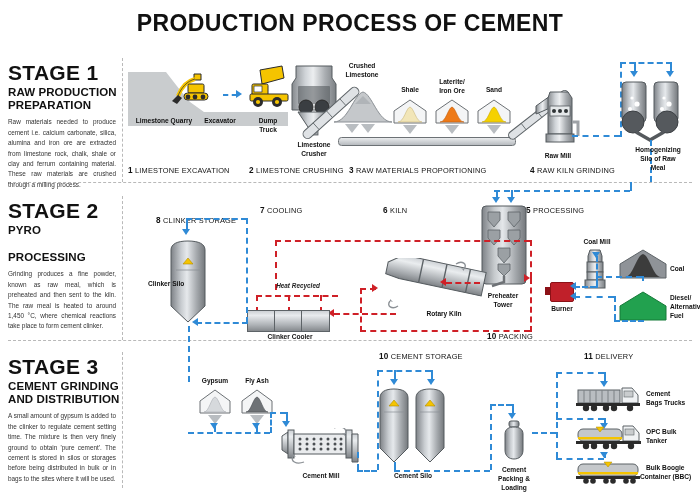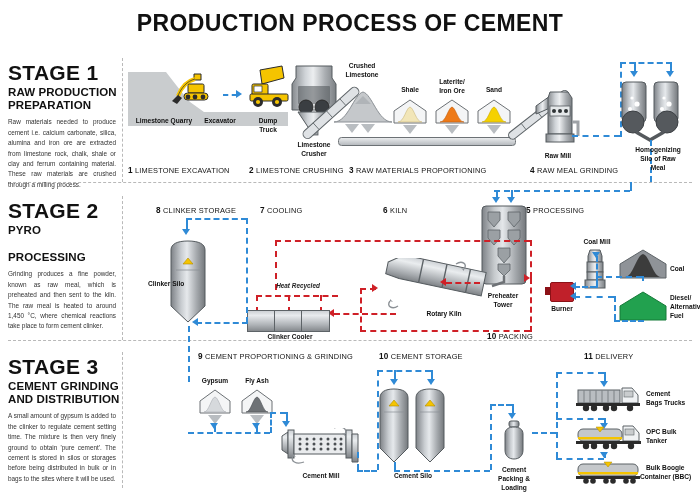--- a/index.html
+++ b/index.html
@@ -267,24 +267,24 @@
   <div class="abs step" style="left:249px;top:166px;">
     <b>2</b>
     <span>LIMESTONE CRUSHING</span>
   </div>
   <div class="abs step" style="left:349px;top:166px;">
     <b>3</b>
     <span>RAW MATERIALS PROPORTIONING</span>
   </div>
   <div class="abs step" style="left:530px;top:166px;">
     <b>4</b>
-    <span>RAW MEAL GRINDING</span>
-  </div>
-
-  <div class="abs step" style="left:156px;top:206px;">
+    <span>RAW KILN GRINDING</span>
+  </div>
+
+  <div class="abs step" style="left:156px;top:216px;">
     <b>8</b>
     <span>CLINKER STORAGE</span>
   </div>
   <div class="abs step" style="left:260px;top:206px;">
     <b>7</b>
     <span>COOLING</span>
   </div>
   <div class="abs step" style="left:383px;top:206px;">
     <b>6</b>
     <span>KILN</span>
@@ -436,24 +436,20 @@
   <div class="abs bl-v" style="left:596px;top:256px;height:21px;"></div>
   <div class="abs arw arw-d" style="left:592px;top:252px;"></div>
   <div class="abs bl-h" style="left:574px;top:286px;width:22px;"></div>
   <div class="abs bl-v" style="left:596px;top:278px;height:10px;"></div>
   <div class="abs arw arw-l" style="left:570px;top:282px;"></div>
   <div class="abs bl-h" style="left:574px;top:296px;width:40px;"></div>
   <div class="abs bl-v" style="left:614px;top:296px;height:24px;"></div>
   <div class="abs bl-h" style="left:614px;top:320px;width:30px;"></div>
   <div class="abs arw arw-l" style="left:570px;top:292px;"></div>
 
-  <div class="abs step" style="left:198px;top:352px;">
-    <b>9</b>
-    <span>CEMENT PROPORTIONING &amp; GRINDING</span>
-  </div>
   <div class="abs step" style="left:379px;top:352px;">
     <b>10</b>
     <span>CEMENT STORAGE</span>
   </div>
   <div class="abs step" style="left:487px;top:332px;">
     <b>10</b>
     <span>PACKING</span>
   </div>
   <div class="abs step" style="left:584px;top:352px;">
     <b>11</b>

